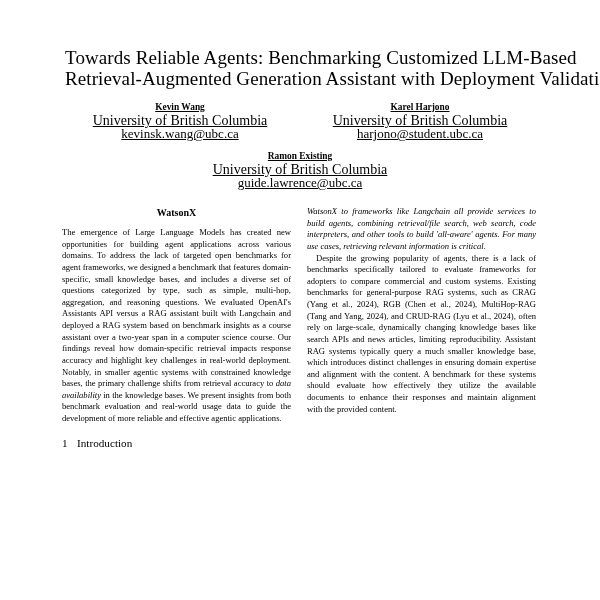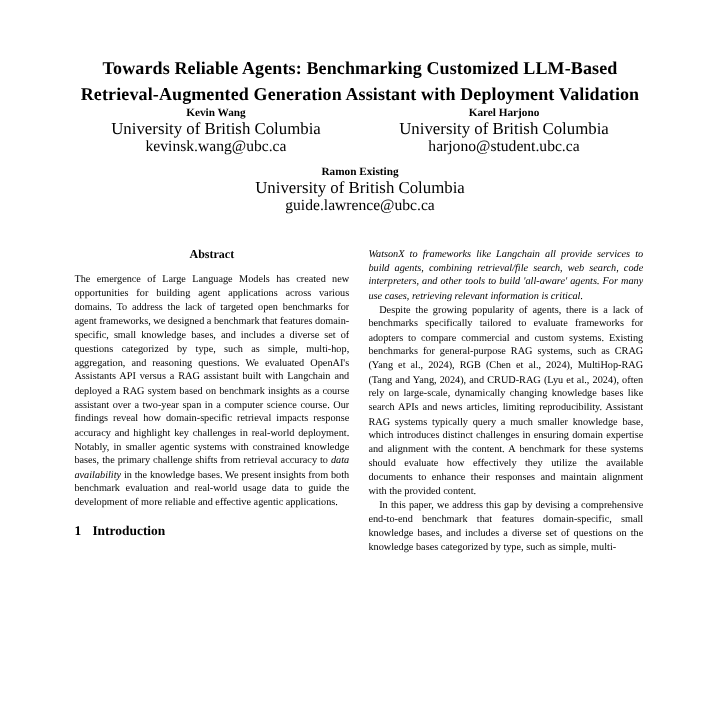--- a/index.html
+++ b/index.html
@@ -23,34 +23,36 @@
     overflow: hidden;
     background: #ffffff;
   }
 
   
   .title-block {
     padding-top: 48px;
     text-align: center;
   }
   .paper-title {
-    font-size: 15px;
-    font-weight: bold;
+    font-size: 19px;
+    font-weight: normal;
     line-height: 20.5px;
     letter-spacing: 0.1px;
     margin: 0 auto;
     width: 470px;
   }
   .paper-title .tline {
     display: block;
     white-space: nowrap;
   }
 
   
   .authors {
+    margin-top: 12px;
+    text-decoration: underline;
   }
   .author-row {
     display: flex;
     justify-content: center;
     align-items: flex-start;
   }
   .author-col {
     width: 240px;
     text-align: center;
   }
@@ -97,21 +99,21 @@
   .section-head-centered {
     font-size: 10px;
     font-weight: bold;
     text-align: center;
     line-height: 13px;
     margin: 0 0 8px 0;
   }
 
   .section-head {
     font-size: 11.2px;
-    font-weight: bold;
+    font-weight: normal;
     line-height: 14px;
     margin: 11px 0 7px 0;
   }
   .section-head .secnum {
     display: inline-block;
     min-width: 15px;
   }
 
   p.body {
     font-size: 8.55px;
@@ -156,28 +158,27 @@
         <div class="author-name">Ramon Existing</div>
         <div class="author-affil">University of British Columbia</div>
         <div class="author-email">guide.lawrence@ubc.ca</div>
       </div>
     </div>
   </div>
 
   <div class="columns">
 
     <div class="col col-left">
-      <div class="section-head-centered">Abstract</div>
+      <div class="section-head-centered">WatsonX</div>
 
       <p class="body"><span>The emergence of Large Language Models has created new opportunities for building agent applications across various domains. To address the lack of targeted open benchmarks for agent frameworks, we designed a benchmark that features domain-specific, small knowledge bases, and includes a diverse set of questions categorized by type, such as simple, multi-hop, aggregation, and reasoning questions. We evaluated OpenAI's Assistants API versus a RAG assistant built with Langchain and deployed a RAG system based on benchmark insights as a course assistant over a two-year span in a computer science course. Our findings reveal how domain-specific retrieval impacts response accuracy and highlight key challenges in real-world deployment. Notably, in smaller agentic systems with constrained knowledge bases, the primary challenge shifts from retrieval accuracy to </span><span class="it">data availability</span><span> in the knowledge bases. We present insights from both benchmark evaluation and real-world usage data to guide the development of more reliable and effective agentic applications.</span></p>
 
       <div class="section-head"><span class="secnum">1</span><span>Introduction</span></div>
 
     </div>
 
     <div class="col col-right">
       <p class="body noindent">WatsonX to frameworks like Langchain all provide services to build agents, combining retrieval/file search, web search, code interpreters, and other tools to build 'all-aware' agents. For many use cases, retrieving relevant information is critical.</p>
       <p class="body">Despite the growing popularity of agents, there is a lack of benchmarks specifically tailored to evaluate frameworks for adopters to compare commercial and custom systems. Existing benchmarks for general-purpose RAG systems, such as CRAG (Yang et al., 2024), RGB (Chen et al., 2024), MultiHop-RAG (Tang and Yang, 2024), and CRUD-RAG (Lyu et al., 2024), often rely on large-scale, dynamically changing knowledge bases like search APIs and news articles, limiting reproducibility. Assistant RAG systems typically query a much smaller knowledge base, which introduces distinct challenges in ensuring domain expertise and alignment with the content. A benchmark for these systems should evaluate how effectively they utilize the available documents to enhance their responses and maintain alignment with the provided content.</p>
-      <p class="body">In this paper, we address this gap by devising a comprehensive end-to-end benchmark that features domain-specific, small knowledge bases, and includes a diverse set of questions on the knowledge bases categorized by type, such as simple, multi-</p>
     </div>
 
   </div>
 </div>
 
 </body></html>

